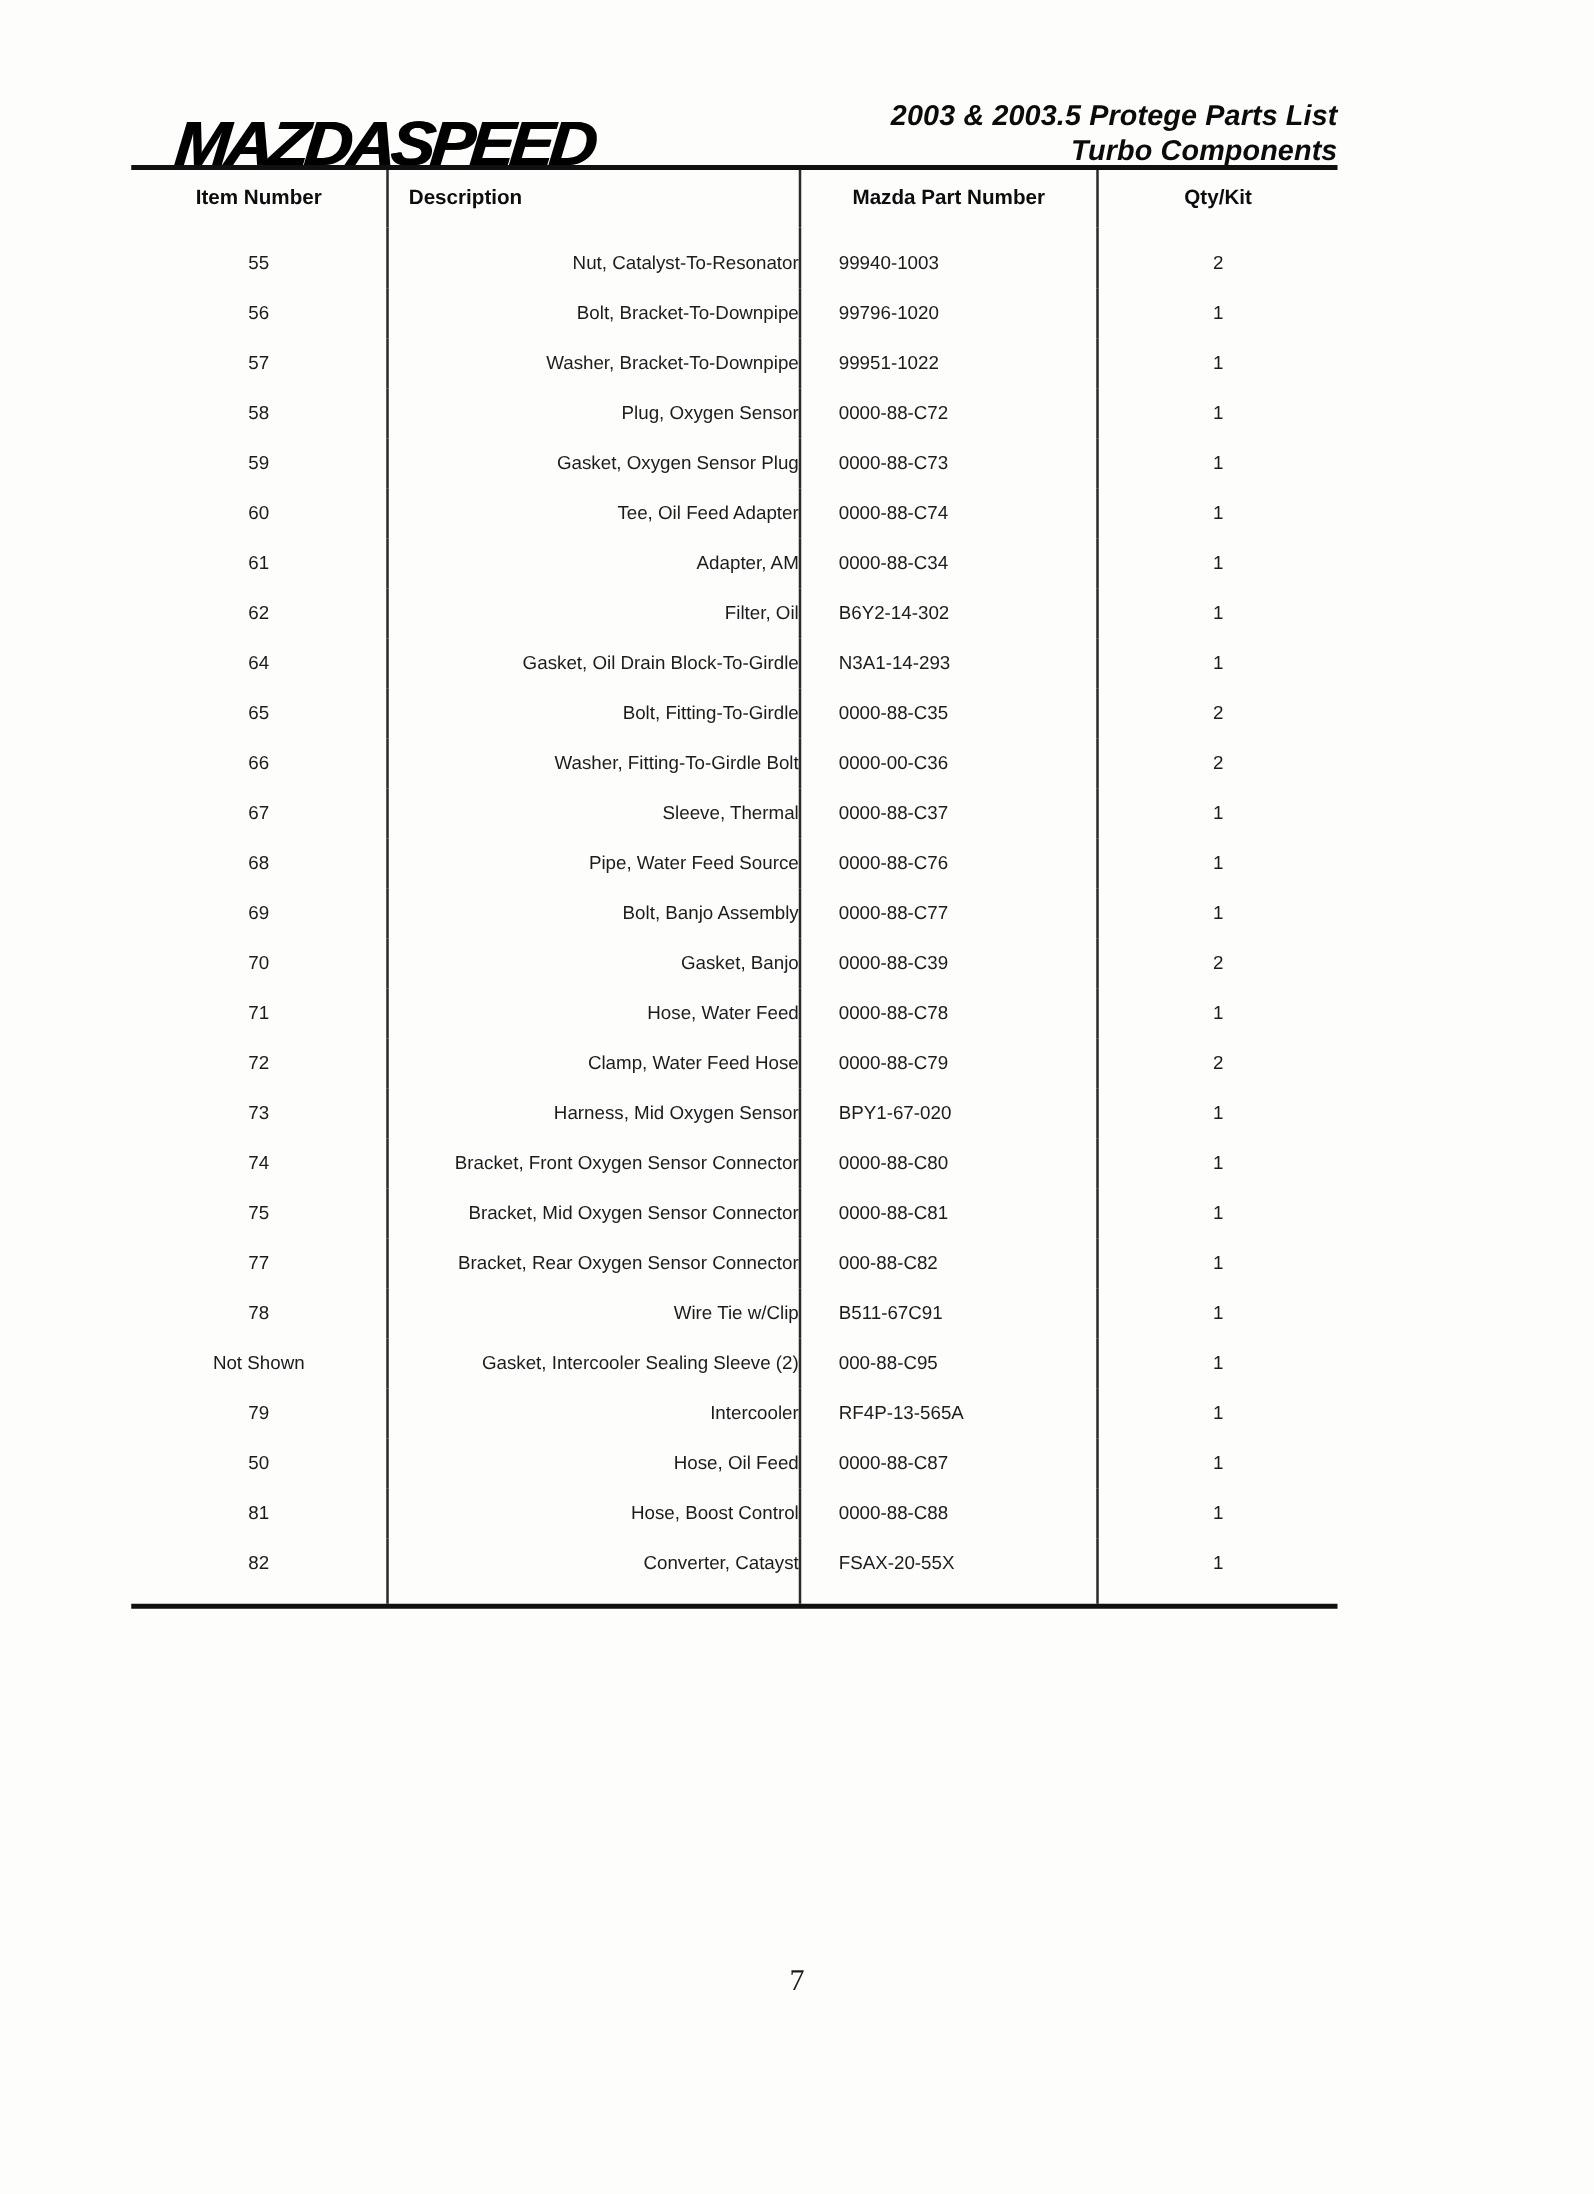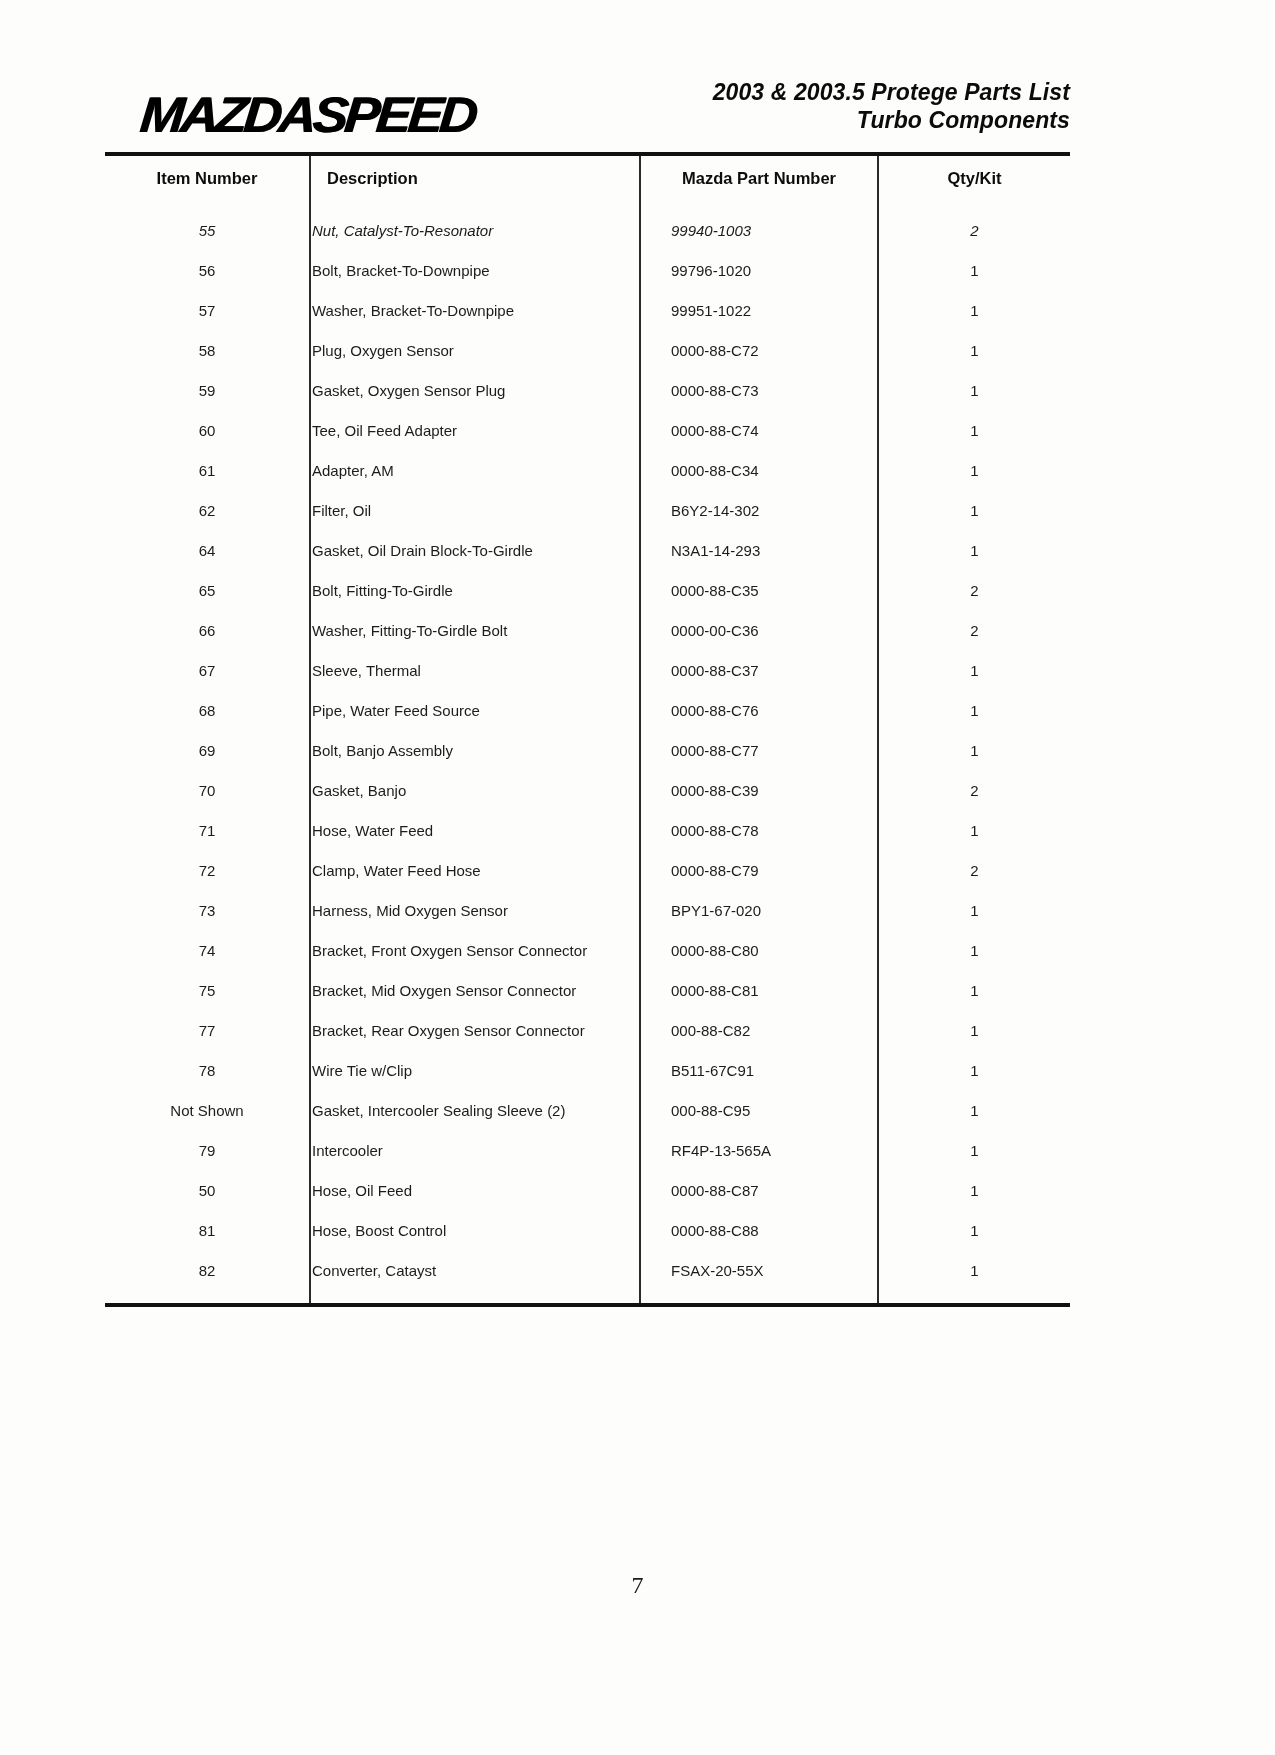--- a/index.html
+++ b/index.html
@@ -63,21 +63,21 @@
     font-style: italic;
     color: #0b0b0b;
     white-space: nowrap;
     letter-spacing: 0.1px;
   }
 
   
   .table-wrap {
     position: absolute;
     left: 105px;
-    top: 152px;
+    top: 132px;
     width: 965px;
   }
 
   .rule-top {
     height: 4px;
     background: #111;
     width: 100%;
   }
   .rule-bottom {
     height: 4px;
@@ -118,29 +118,29 @@
   }
 
   table.parts tbody td {
     font-size: 15px;
     padding: 11.5px 0 11.5px 0;
     color: #1c1c1c;
     vertical-align: middle;
     text-align: center;
   }
   table.parts tbody td.desc {
-    text-align: left;
+    text-align: right;
     padding-left: 1px;
   }
   table.parts tbody td.part {
     text-align: left;
     padding-left: 30px;
   }
 
-  tbody tr:first-child td { padding-top: 20px; font-style: italic; }
+  tbody tr:first-child td { padding-top: 20px; }
   tbody tr:last-child  td { padding-bottom: 24px; }
 
   
   .page-number {
     position: absolute;
     left: 0;
     right: 0;
     top: 1572px;
     text-align: center;
     font-family: "Liberation Serif", serif;

